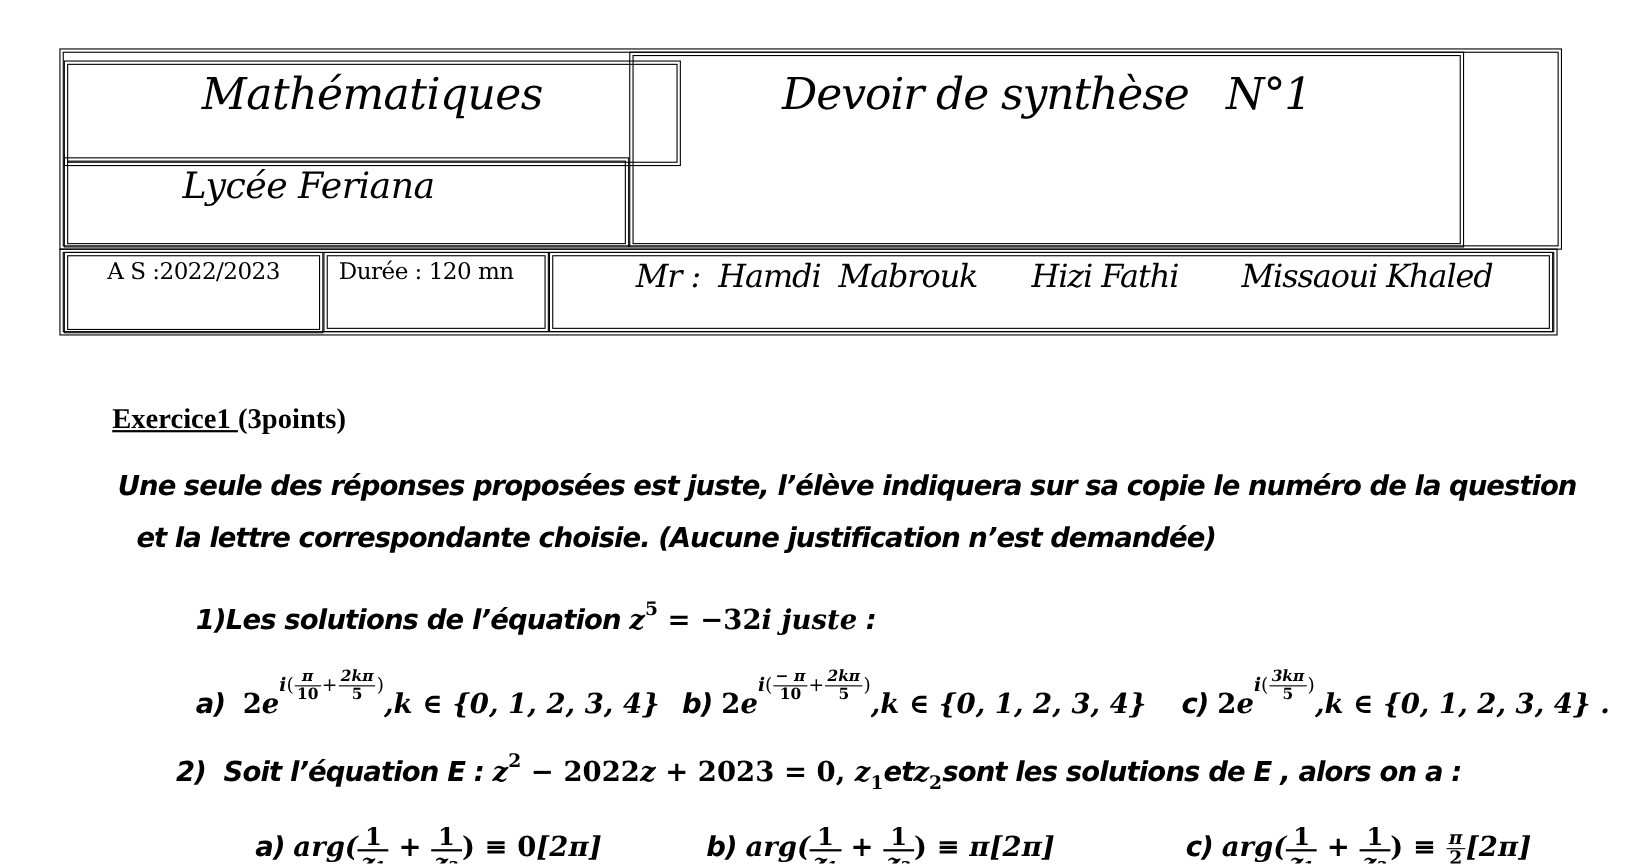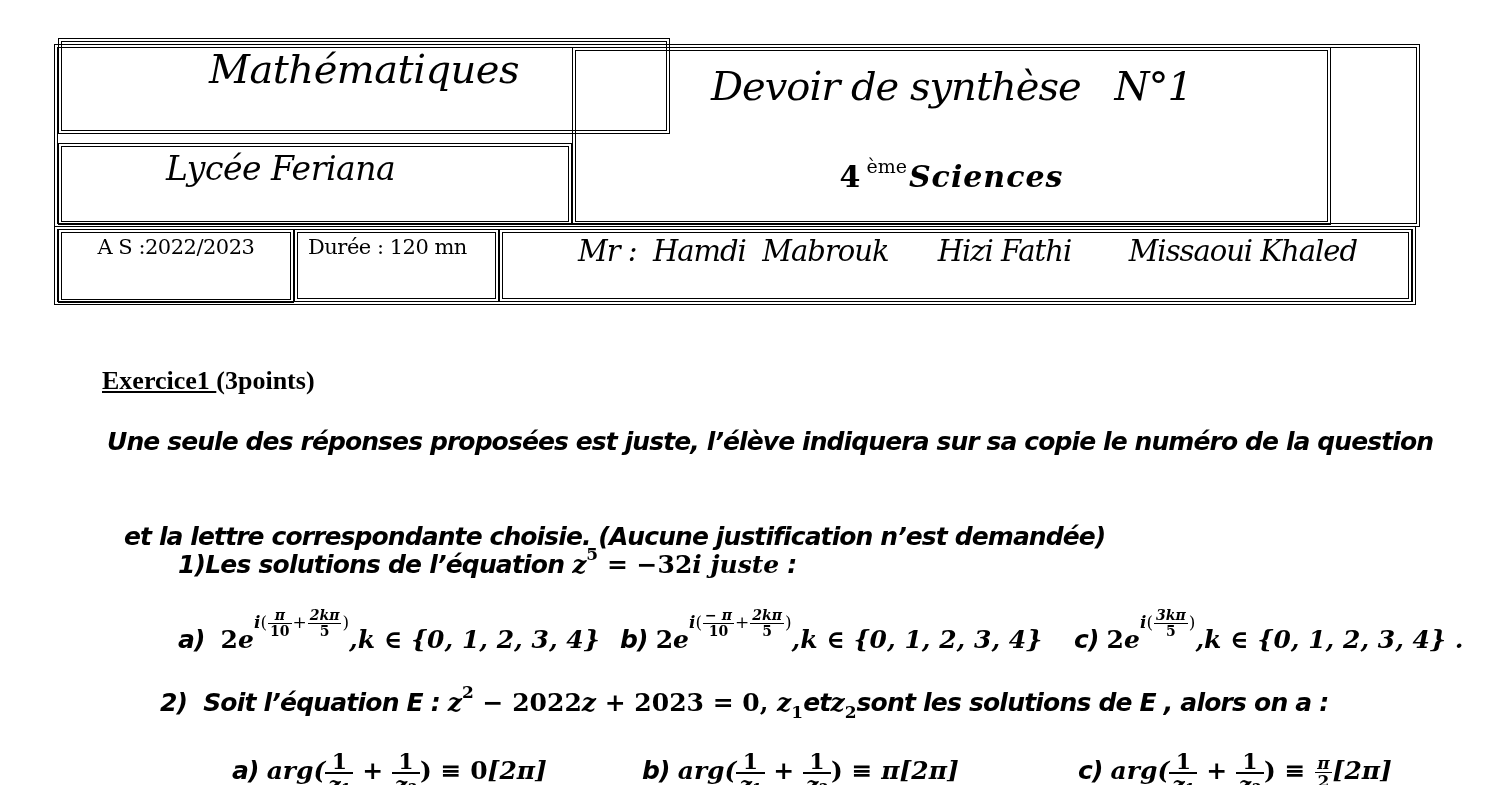--- a/index.html
+++ b/index.html
@@ -3,21 +3,21 @@
 <meta charset="utf-8">
 <style>
   html, body { margin:0; padding:0; background:#ffffff; }
   body { width:1500px; height:785px; overflow:hidden; position:relative; color:#000; font-family:"DejaVu Serif", serif; }
 
   .box { position:absolute; box-sizing:border-box; border:4px double #000; }
 
   #hdr-outer { left:54px; top:44px; width:1366px; height:183px; border:4px double #000; box-sizing:border-box; position:absolute; }
   #row3-outer { left:54px; top:226px; width:1362px; height:79px; border:4px double #000; box-sizing:border-box; position:absolute; }
 
-  #cell-subject { left:58px; top:38px; width:612px; height:96px; }
+  #cell-subject { left:58px; top:55px; width:561px; height:96px; }
   #cell-school { left:58px; top:143px; width:514px; height:82px;text-align:center; }
   #cell-title { left:572px; top:47px; width:759px; height:178px; }
   #cell-year { left:58px; top:229px; width:236px; height:74px; }
   #cell-duration { left:294px; top:229px; width:205px; height:73px; }
   #cell-teachers { left:499px; top:229px; width:913px; height:73px;text-align:center; }
 
   .subject-text { position:absolute; left:0; right:0; top:4px; text-align:center; font-size:40px; font-style:italic; font-family:"DejaVu Serif", serif; letter-spacing:-0.5px; }
   .school-text { position:absolute; left:104px; top:2px; font-size:33px; font-style:italic; font-family:"DejaVu Serif", serif; letter-spacing:-0.5px; }
   .title-text { position:absolute; left:0; right:0; top:12px; text-align:center; font-size:40px; font-style:italic; font-family:"DejaVu Serif", serif; letter-spacing:-1px; }
   .title-text .num { margin-left:34px; }
@@ -26,21 +26,21 @@
   .level-text .sci { font-style:italic; letter-spacing:1px; }
   .small-cell-text { position:absolute; left:0; right:0; top:2px; text-align:center; font-size:21px; font-family:"DejaVu Serif", serif; letter-spacing:-0.5px; }
   #cell-duration .small-cell-text { text-align:left; left:10px; }
   .teachers-text { position:absolute; left:75px; top:1px; font-size:29px; font-style:italic; font-family:"DejaVu Serif", serif; letter-spacing:-1px; white-space:pre; }
 
   .ex-title { position:absolute; left:102px; top:366px; font-family:Liberation Serif, serif; font-weight:bold; font-size:26px; }
   .ex-title .u { text-decoration:underline; }
 
   .instr { position:absolute; font-family:"DejaVu Sans", sans-serif; font-weight:bold; font-style:italic; font-size:25px; white-space:nowrap; letter-spacing:-0.9px; }
   #instr1 { left:107px; top:427px; }
-  #instr2 { left:124px; top:474px;margin-top:48px; }
+  #instr2 { left:124px; top:474px; }
 
   .q { position:absolute; white-space:nowrap; font-size:25px; }
   .qtxt { font-family:"DejaVu Sans", sans-serif; font-weight:bold; font-style:italic; letter-spacing:-0.8px; }
   .m { font-family:"DejaVu Serif", serif; font-weight:bold; font-style:italic; }
   .mn { font-family:"DejaVu Serif", serif; font-weight:bold; font-style:normal; }
   .msup { font-size:17px; vertical-align:13px; }
   .msub { font-size:17px; vertical-align:-7px; }
 
   .frac { display:inline-block; vertical-align:middle; text-align:center; font-size:14px; line-height:15px; margin:0 1px; }
   .frac .n { display:block; border-bottom:1.5px solid #000; padding:0 2px; }
@@ -68,23 +68,20 @@
 
 <div class="box" id="cell-subject">
   <div class="subject-text">Mathématiques</div>
 </div>
 <div class="box" id="cell-school">
   <div class="school-text">Lycée Feriana</div>
 </div>
 <div class="box" id="cell-title">
   <div class="title-text">
     <span>Devoir de synthèse</span><span class="num">N°1</span>
-  </div>
-  <div class="level-text">
-    <span>4</span><sup>ème</sup><span class="sci">Sciences</span>
   </div>
 </div>
 <div class="box" id="cell-year">
   <div class="small-cell-text">A S :2022/2023</div>
 </div>
 <div class="box" id="cell-duration">
   <div class="small-cell-text">Durée : 120 mn</div>
 </div>
 <div class="box" id="cell-teachers">
   <div class="teachers-text">Mr :  Hamdi  Mabrouk      Hizi Fathi       Missaoui Khaled</div>

